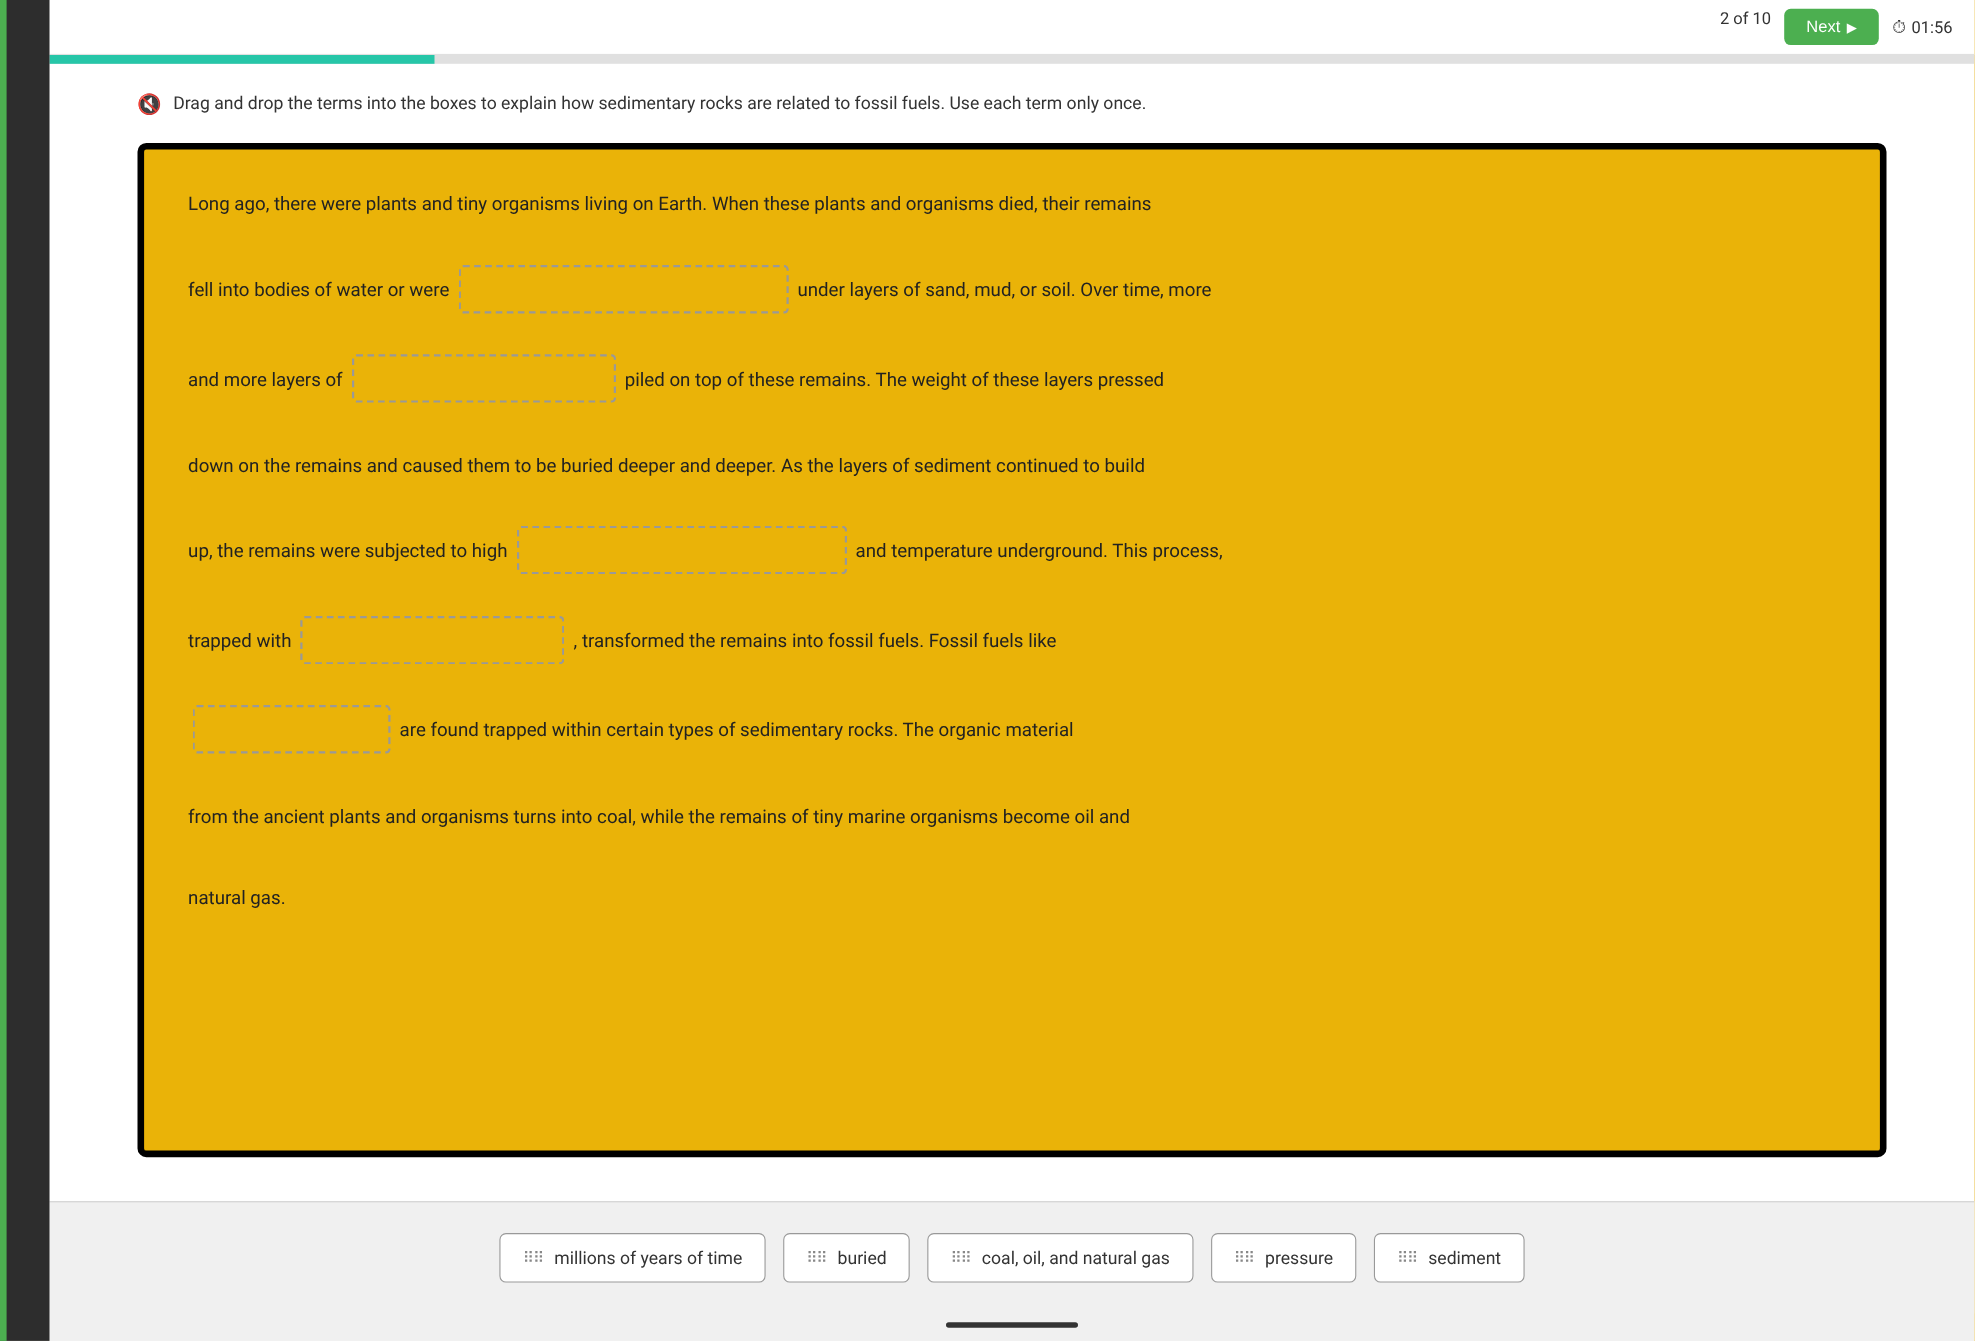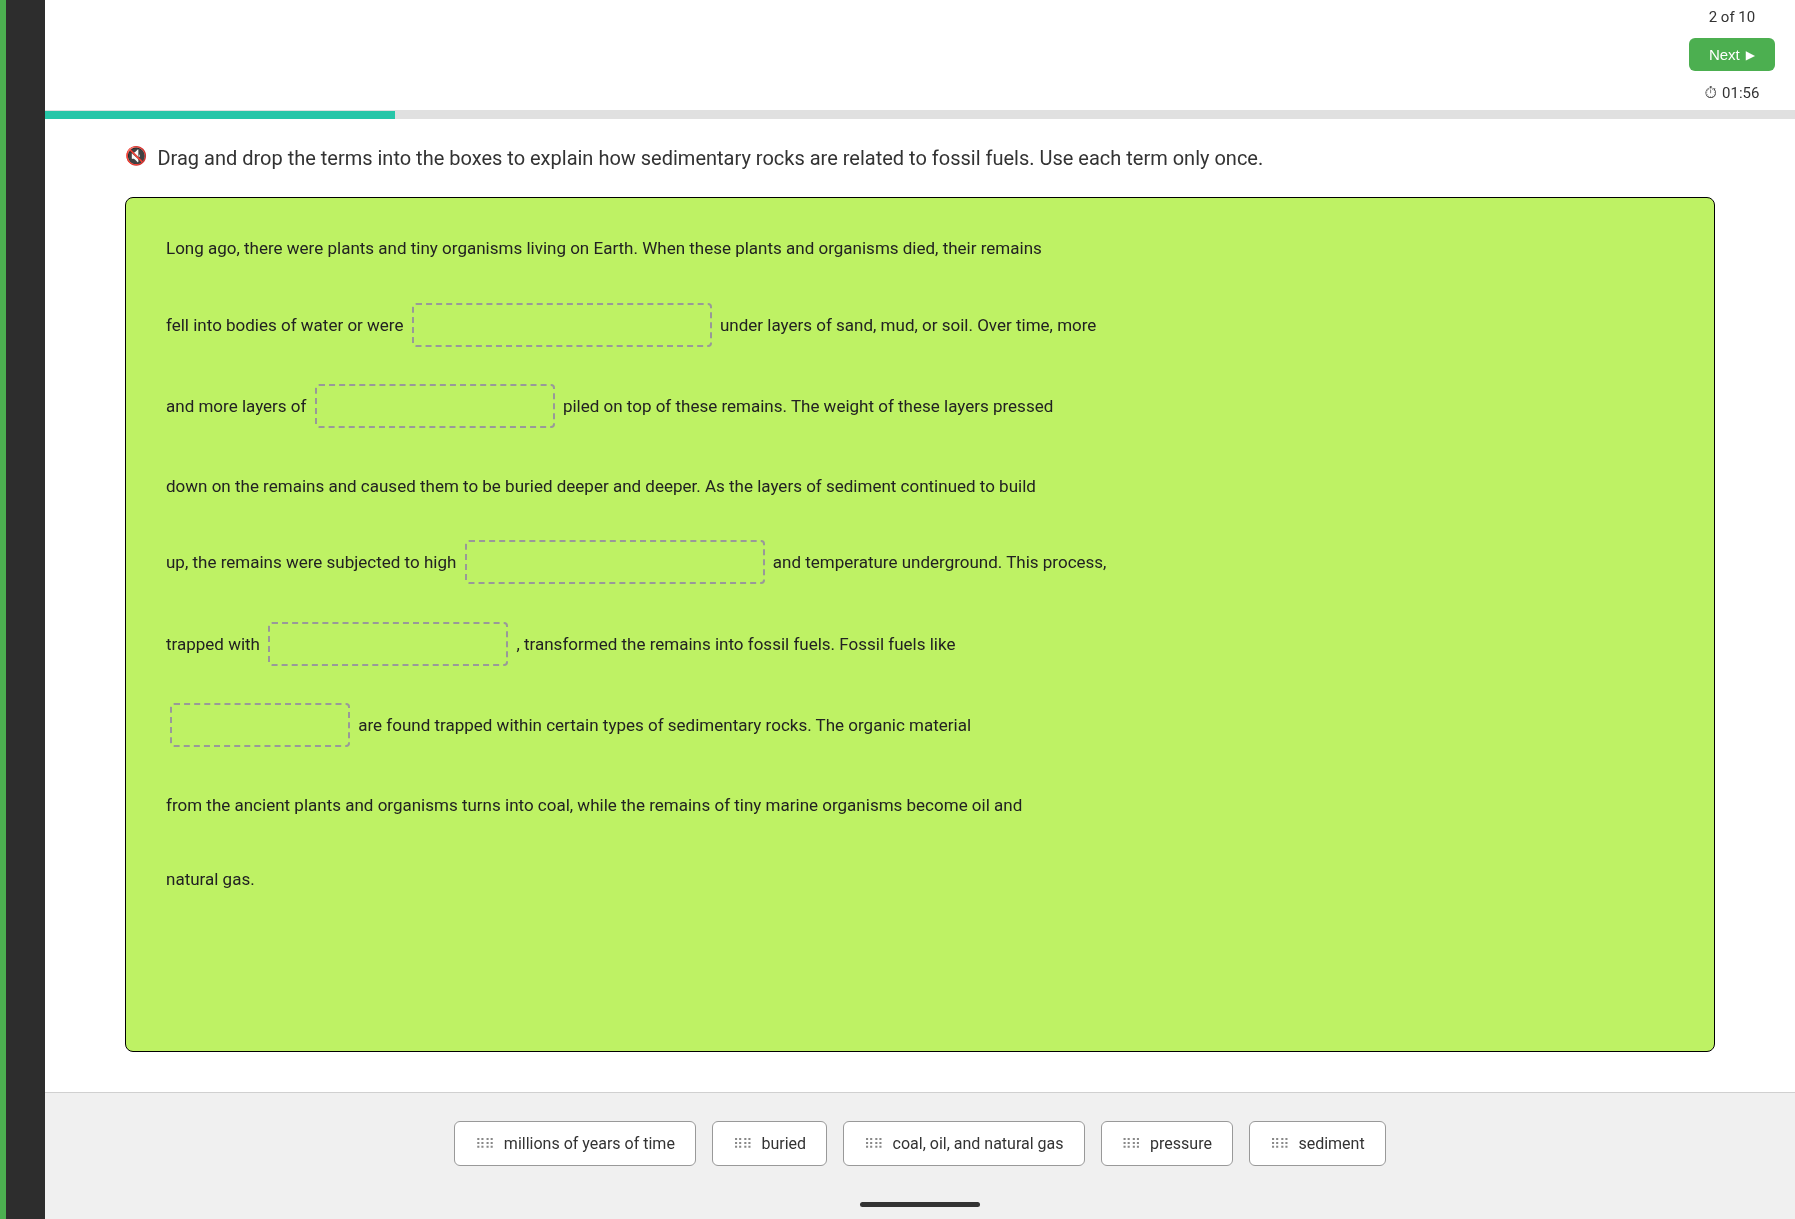--- a/index.html
+++ b/index.html
@@ -51,23 +51,21 @@
       align-items: center;
       justify-content: flex-end;
       padding: 8px 20px;
       background: #ffffff;
       border-bottom: 1px solid #e0e0e0;
       min-height: 44px;
     }
 
     .top-bar-right {
       display: flex;
-      align-items: center;
       gap: 12px;
-      flex-direction: column;
     }
 
     .progress-counter {
       font-size: 15px;
       color: #333;
     }
 
     .next-button {
       background: #4caf50;
       color: white;
@@ -125,28 +123,28 @@
     }
 
     .speaker-icon {
       font-size: 18px;
       color: #333;
       margin-top: 2px;
       flex-shrink: 0;
     }
 
     .instruction-text {
-      font-size: 20px;
+      font-size: 16px;
       color: #333;
       line-height: 1.5;
     }
 
     .passage-box {
-      background: #bef264;
-      border: 1px solid #000000;
+      background: #eab308;
+      border: 6px solid #000000;
       border-radius: 8px;
       padding: 32px 40px;
       flex: 1;
       margin-bottom: 16px;
     }
 
     .passage-text {
       font-size: 17px;
       color: #222;
       line-height: 2.2;

